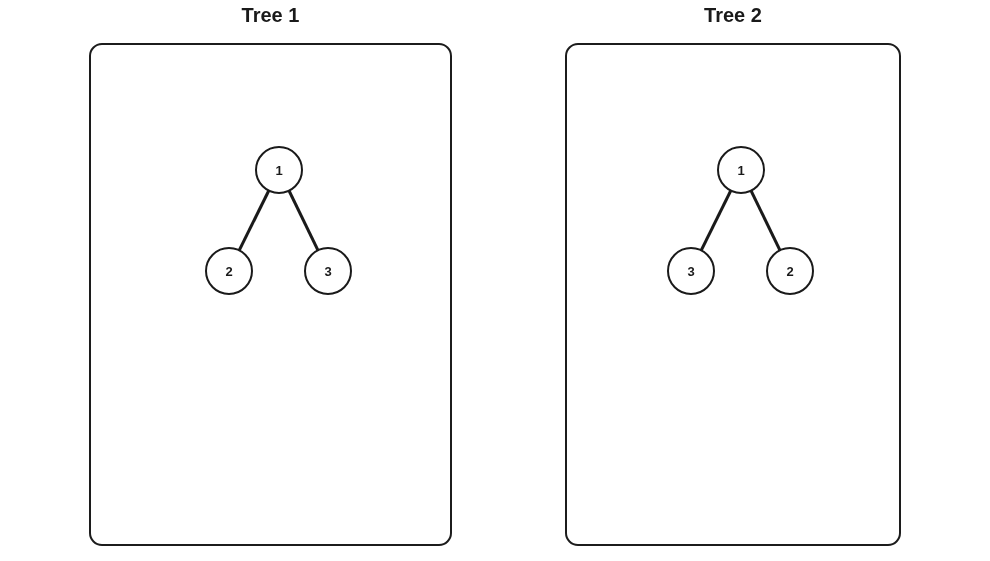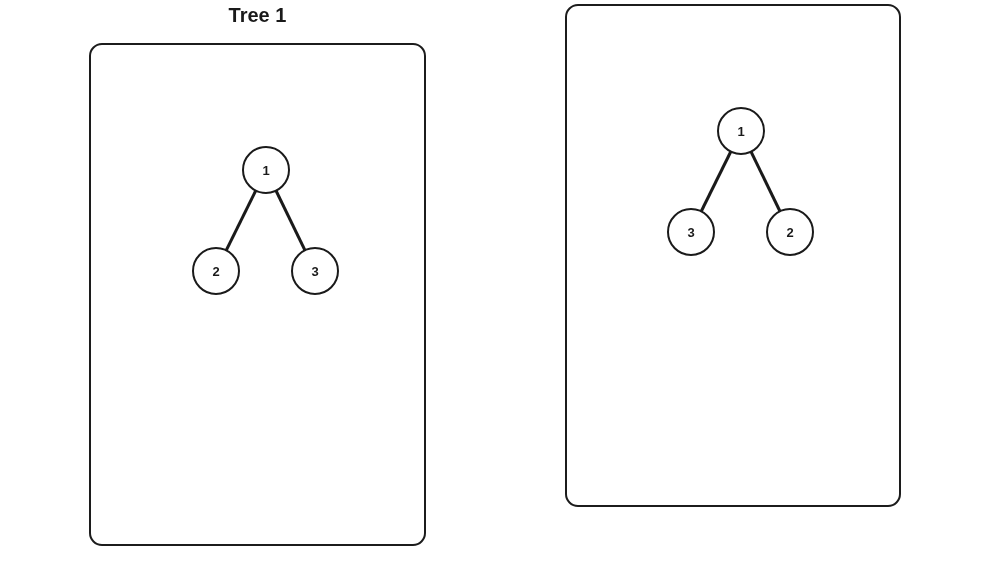--- a/index.html
+++ b/index.html
@@ -12,21 +12,21 @@
     position: relative;
     width: 990px;
     height: 561px;
     background: #ffffff;
     overflow: hidden;
   }
   .tree-panel {
     position: absolute;
     top: 4px;
   }
-  .tree-panel.panel-1 { left: 89px;  width: 337px; }
+  .tree-panel.panel-1 { left: 89px;  width: 363px; }
   .tree-panel.panel-2 { left: 565px; width: 336px; }
   .tree-title {
     text-align: center;
     font-weight: bold;
     font-size: 20px;
     line-height: 22px;
     color: #1a1a1a;
     height: 22px;
     margin-bottom: 17px;
   }
@@ -75,20 +75,21 @@
         <circle class="node-circle" cx="125" cy="226" r="23"></circle>
         <circle class="node-circle" cx="224" cy="226" r="23"></circle>
         <text class="node-label" x="175" y="130">1</text>
         <text class="node-label" x="125" y="231">2</text>
         <text class="node-label" x="224" y="231">3</text>
       </svg>
     </div>
   </div>
 
   <div class="tree-panel panel-2">
+    <div class="tree-title">Tree 2</div>
     <div class="tree-card">
       <svg class="tree-svg" viewBox="0 0 332 499">
         <line class="edge" x1="174" y1="125" x2="124" y2="226"></line>
         <line class="edge" x1="174" y1="125" x2="223" y2="226"></line>
         <circle class="node-circle" cx="174" cy="125" r="23"></circle>
         <circle class="node-circle" cx="124" cy="226" r="23"></circle>
         <circle class="node-circle" cx="223" cy="226" r="23"></circle>
         <text class="node-label" x="174" y="130">1</text>
         <text class="node-label" x="124" y="231">3</text>
         <text class="node-label" x="223" y="231">2</text>

